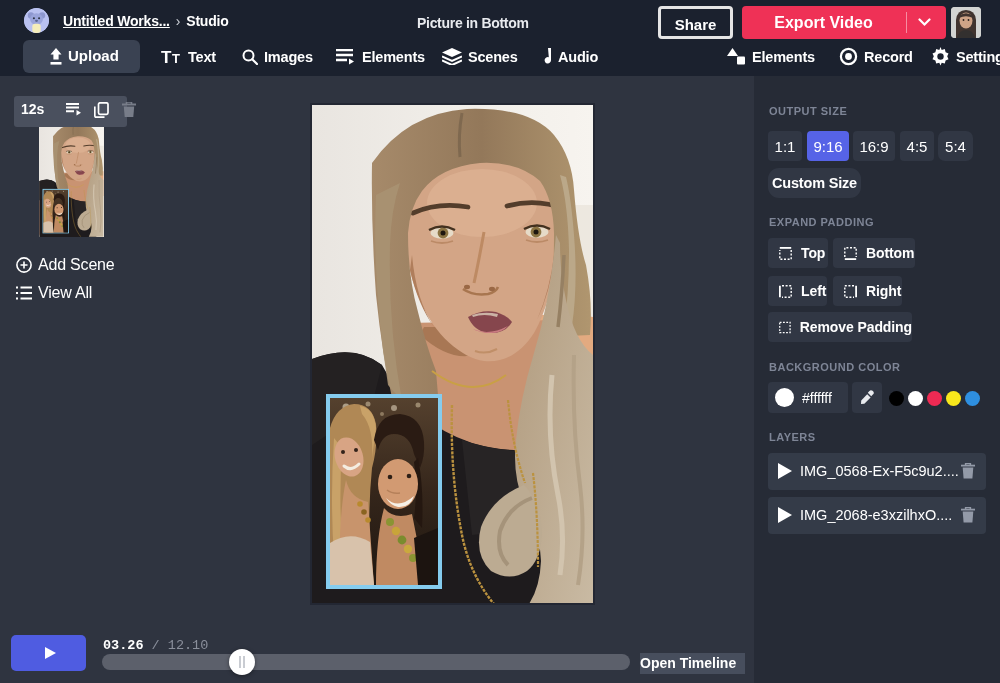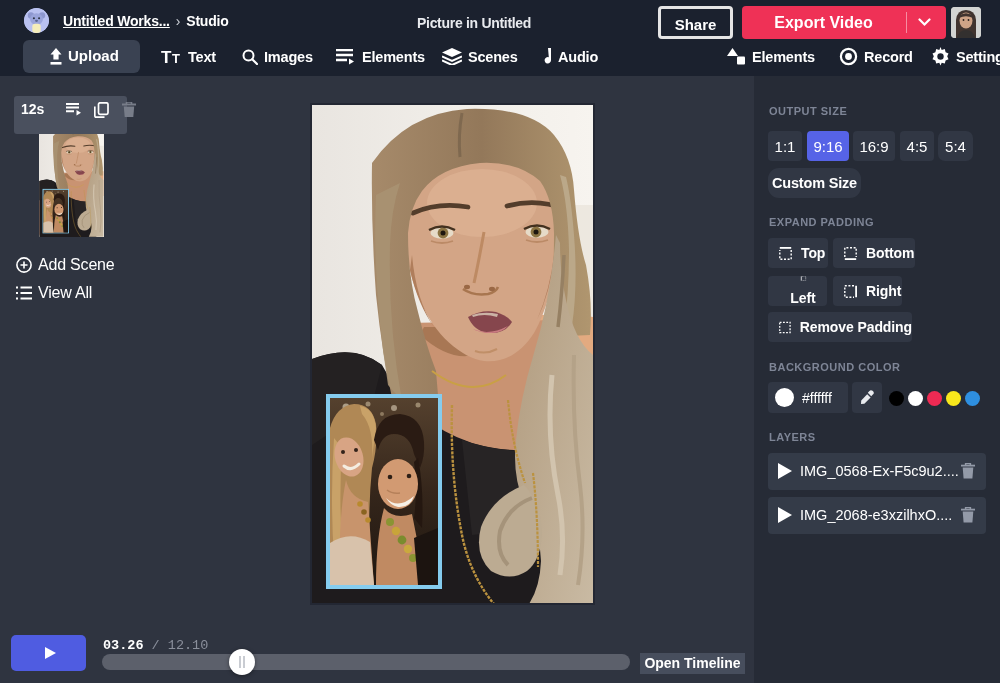--- a/index.html
+++ b/index.html
@@ -20,21 +20,21 @@
   #export svg { position:absolute; left:176px; top:12px; }
   #pavatar { position:absolute; left:951px; top:7px; width:30px; height:31px; border-radius:4px; overflow:hidden; background:#cfcdc9; }
 
   
   #uploadbtn { position:absolute; left:23px; top:40px; width:117px; height:33px; background:#3a4252; border-radius:6px; color:#fff; }
   #uploadbtn span { position:absolute; left:45px; top:7px; font-size:15px; font-weight:700; }
   .menuitem { position:absolute; top:40px; height:33px; color:#fff; font-size:14.5px; letter-spacing:-0.2px; font-weight:700; display:flex; align-items:center; gap:6px; }
   .menuitem svg { display:block; }
 
   
-  #scenebar { position:absolute; left:14px; top:96px; width:113px; height:38px; background:#4a505e; border-radius:3px; z-index:3; }
+  #scenebar { position:absolute; left:14px; top:96px; width:113px; height:31px; background:#4a505e; border-radius:3px; z-index:3; }
   #scenebar .t { position:absolute; left:7px; top:5px; color:#fff; font-size:14px; font-weight:700; }
   #thumb { position:absolute; left:39px; top:123px; width:65px; height:114px; background:#eeebe6; overflow:hidden; z-index:2; }
   .sideitem { position:absolute; color:#fff; font-size:16px; letter-spacing:-0.2px; display:flex; align-items:center; gap:6px; }
 
   
   #video { position:absolute; left:312px; top:105px; width:281px; height:498px; background:#eeebe6; overflow:hidden; box-shadow:0 0 0 2px #232733; }
 
   
   #rpanel { position:absolute; left:754px; top:76px; width:246px; height:607px; background:#262b36; }
   .plabel { position:absolute; left:15px; color:#7e8596; font-size:11px; font-weight:700; letter-spacing:.5px; }
@@ -45,40 +45,40 @@
   .layer { position:absolute; left:14px; width:218px; height:37px; background:#343b48; border-radius:4px; color:#fff; }
   .layer .nm { position:absolute; left:32px; top:10px; font-size:14.5px; }
 
   
   #playbtn { position:absolute; left:11px; top:635px; width:75px; height:36px; background:#4f5ce1; border-radius:5px; }
   #playbtn:after { content:""; position:absolute; left:34px; top:12px; border-left:11px solid #fff; border-top:6.5px solid transparent; border-bottom:6.5px solid transparent; }
   #time { position:absolute; left:103px; top:638px; font-family:"Liberation Mono", monospace; font-size:13.5px; color:#fff; font-weight:700; }
   #time .rest { color:#8a8f9b; font-weight:400; }
   #track { position:absolute; left:102px; top:654px; width:528px; height:16px; background:#5c606b; border-radius:8px; }
   #sthumb { position:absolute; left:229px; top:649px; width:26px; height:26px; background:#fff; border-radius:50%; box-shadow:0 1px 4px rgba(0,0,0,.4); }
-  #opentl { position:absolute; left:640px; top:653px; width:105px; height:21px; background:#474e5d; border-radius:0; color:#fff; font-size:14px; font-weight:700; text-align:center; line-height:21px; }
+  #opentl { position:absolute; left:640px; top:653px; width:105px; height:21px; background:#474e5d; border-radius:0; color:#fff; font-size:14px; font-weight:700; text-align:left; line-height:21px; }
 </style>
 </head>
 <body>
 
 <div id="header">
   <div id="avatar">
     <svg width="25" height="25" viewBox="0 0 27 27">
       <circle cx="13.5" cy="13.5" r="13.5" fill="#b9c1f0"></circle>
       <circle cx="7.5" cy="8" r="3.4" fill="#8d97cf"></circle>
       <circle cx="19.5" cy="8" r="3.4" fill="#8d97cf"></circle>
       <ellipse cx="13.5" cy="12" rx="7" ry="6.4" fill="#9aa4da"></ellipse>
       <circle cx="10.7" cy="11" r="1.1" fill="#2c3242"></circle>
       <circle cx="16.3" cy="11" r="1.1" fill="#2c3242"></circle>
       <ellipse cx="13.5" cy="13.8" rx="1.6" ry="1.2" fill="#5c6690"></ellipse>
       <rect x="9" y="17" width="9" height="10" rx="3" fill="#f5edba"></rect>
     </svg>
   </div>
   <div id="crumb"><span class="u">Untitled Works...</span><span class="sep">›</span><span style="font-weight:700">Studio</span></div>
-  <div id="title">Picture in Untitled</div>
+  <div id="title">Picture in Bottom</div>
   <div id="share">Share</div>
   <div id="export">
     <div class="lbl">Export Video</div>
     <div class="div"></div>
     <svg width="13" height="9" viewBox="0 0 13 9">
         <path d="M1.5 1.5l5 5 5-5" stroke="#fff" stroke-width="2.2" fill="none" stroke-linecap="round"></path>
       </svg>
   </div>
   <div id="pavatar">
     <svg width="30" height="31" viewBox="0 0 30 31">
@@ -348,21 +348,21 @@
       </svg>
     <span>Top</span>
   </div>
   <div class="padbtn" style="left:79px; top:162px; width:82px;">
     <svg width="13" height="13" viewBox="0 0 13 13">
         <path d="M0.8 12.2 H12.2" stroke="#fff" stroke-width="2"></path>
         <path d="M0.8 10 V0.8 H12.2 V10" fill="none" stroke="#fff" stroke-width="1.4" stroke-dasharray="2 1.6"></path>
       </svg>
     <span>Bottom</span>
   </div>
-  <div class="padbtn" style="left:14px; top:200px; width:59px;flex-direction:column;">
+  <div class="padbtn" style="left:14px; top:200px; width:59px;">
     <svg width="13" height="13" viewBox="0 0 13 13">
         <path d="M0.8 0.8 V12.2" stroke="#fff" stroke-width="2"></path>
         <path d="M3 0.8 H12.2 V12.2 H3" fill="none" stroke="#fff" stroke-width="1.4" stroke-dasharray="2 1.6"></path>
       </svg>
     <span>Left</span>
   </div>
   <div class="padbtn" style="left:79px; top:200px; width:69px;">
     <svg width="13" height="13" viewBox="0 0 13 13">
         <path d="M12.2 0.8 V12.2" stroke="#fff" stroke-width="2"></path>
         <path d="M10 0.8 H0.8 V12.2 H10" fill="none" stroke="#fff" stroke-width="1.4" stroke-dasharray="2 1.6"></path>

